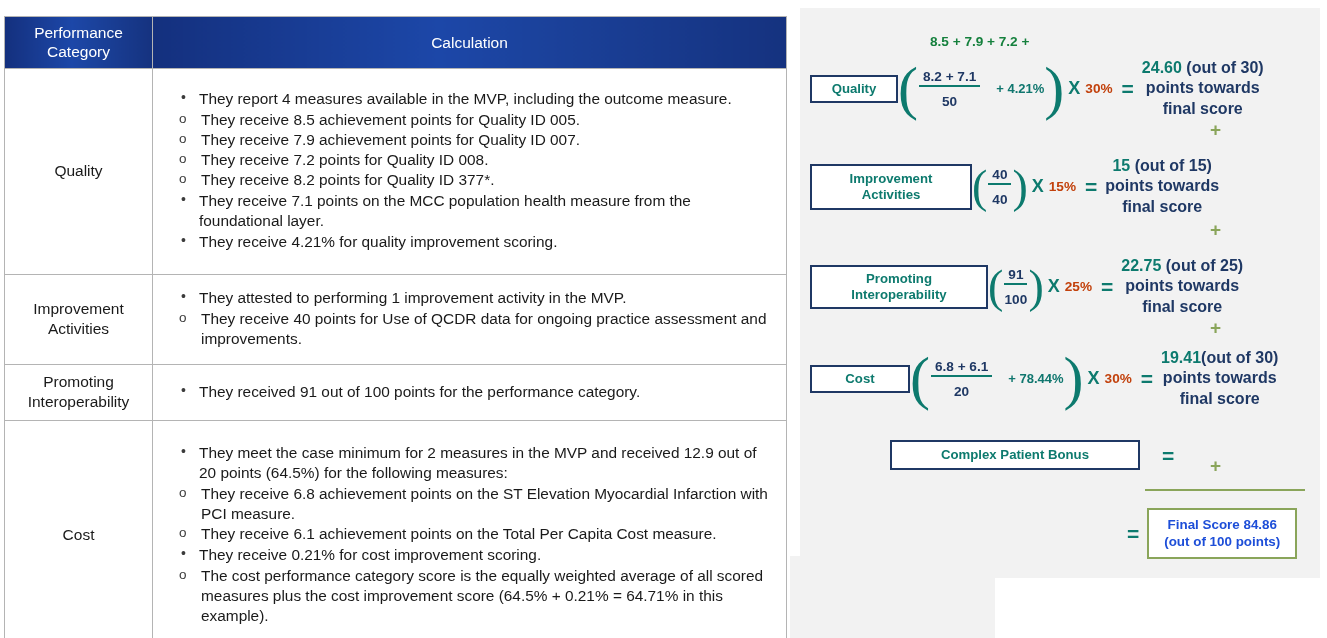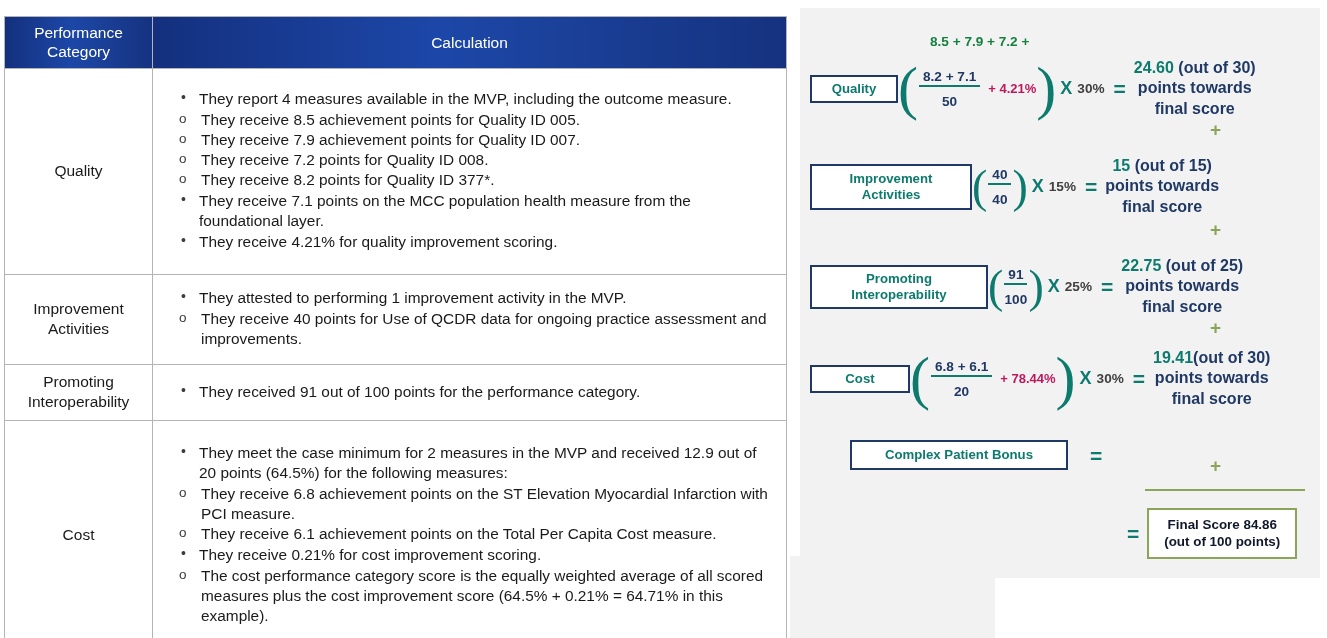--- a/index.html
+++ b/index.html
@@ -131,29 +131,29 @@
     white-space: nowrap;
     text-align: center;
   }
   .frac .den { padding-top: 7px; }
   .preNum {
     position: absolute;
     color: #15803d; font-weight: bold; font-size: 13.6px;
     white-space: nowrap;
   }
   .addpct {
-    color: #be185d; font-weight: bold; font-size: 13.0px;
-    margin-left: 7px; white-space: nowrap;
+    color: #0f766e; font-weight: bold; font-size: 13.0px;
+    margin-left: 15px; white-space: nowrap;
   }
   .xsym {
     color: #0d7a6e; font-weight: bold; font-size: 18px;
     margin: 0 5px 0 4px;
   }
   .pct {
-    color: #404040; font-weight: bold; font-size: 13.6px;
+    color: #c2410c; font-weight: bold; font-size: 13.6px;
   }
   .eq {
     color: #0d7a6e; font-weight: bold; font-size: 21px;
     margin: 0 8px 0 9px; line-height: 1;
   }
   .result {
     text-align: center; line-height: 1.28;
     font-size: 16px; font-weight: bold; color: #1f3864;
     white-space: nowrap;
   }
@@ -163,21 +163,21 @@
     color: #8aa55a; font-weight: bold; font-size: 19px;
     line-height: 1;
   }
   .hrule {
     position: absolute;
     border-top: 2px solid #8aa55a;
   }
   .finalbox {
     border: 2px solid #8aa55a;
     background: #ffffff;
-    color: #0f172a;
+    color: #1d4ed8;
     font-weight: bold;
     font-size: 13.4px;
     line-height: 1.3;
     text-align: center;
     padding: 6px 10px;
   }
   .footnote {
     position: absolute; left: 810px; top: 598px;
     font-size: 17px; color: #1a1a1a;
     font-family: "Liberation Serif", serif;
@@ -359,21 +359,21 @@
       <div class="result">
         <div><span class="val">19.41</span><span>(out of 30)</span></div>
         <div>points towards</div>
         <div>final score</div>
       </div>
     </div>
 
     <div class="plus" style="left:410px; top:448px;">+</div>
 
     <div class="frow" style="left:50px; top:432px;">
-      <div class="catbox" style="width:218px;height:30px;">Complex Patient Bonus</div>
+      <div class="catbox" style="width:250px;height:30px;margin-left:40px;">Complex Patient Bonus</div>
       <span class="eq" style="margin-left:22px;">=</span>
     </div>
 
     <div class="hrule" style="left:345px; top:481px; width:160px;"></div>
 
     <div class="frow" style="left:318px; top:500px;">
       <span class="eq">=</span>
       <div class="finalbox" style="width:150px;">
         <div>Final Score 84.86</div>
         <div>(out of 100 points)</div>

